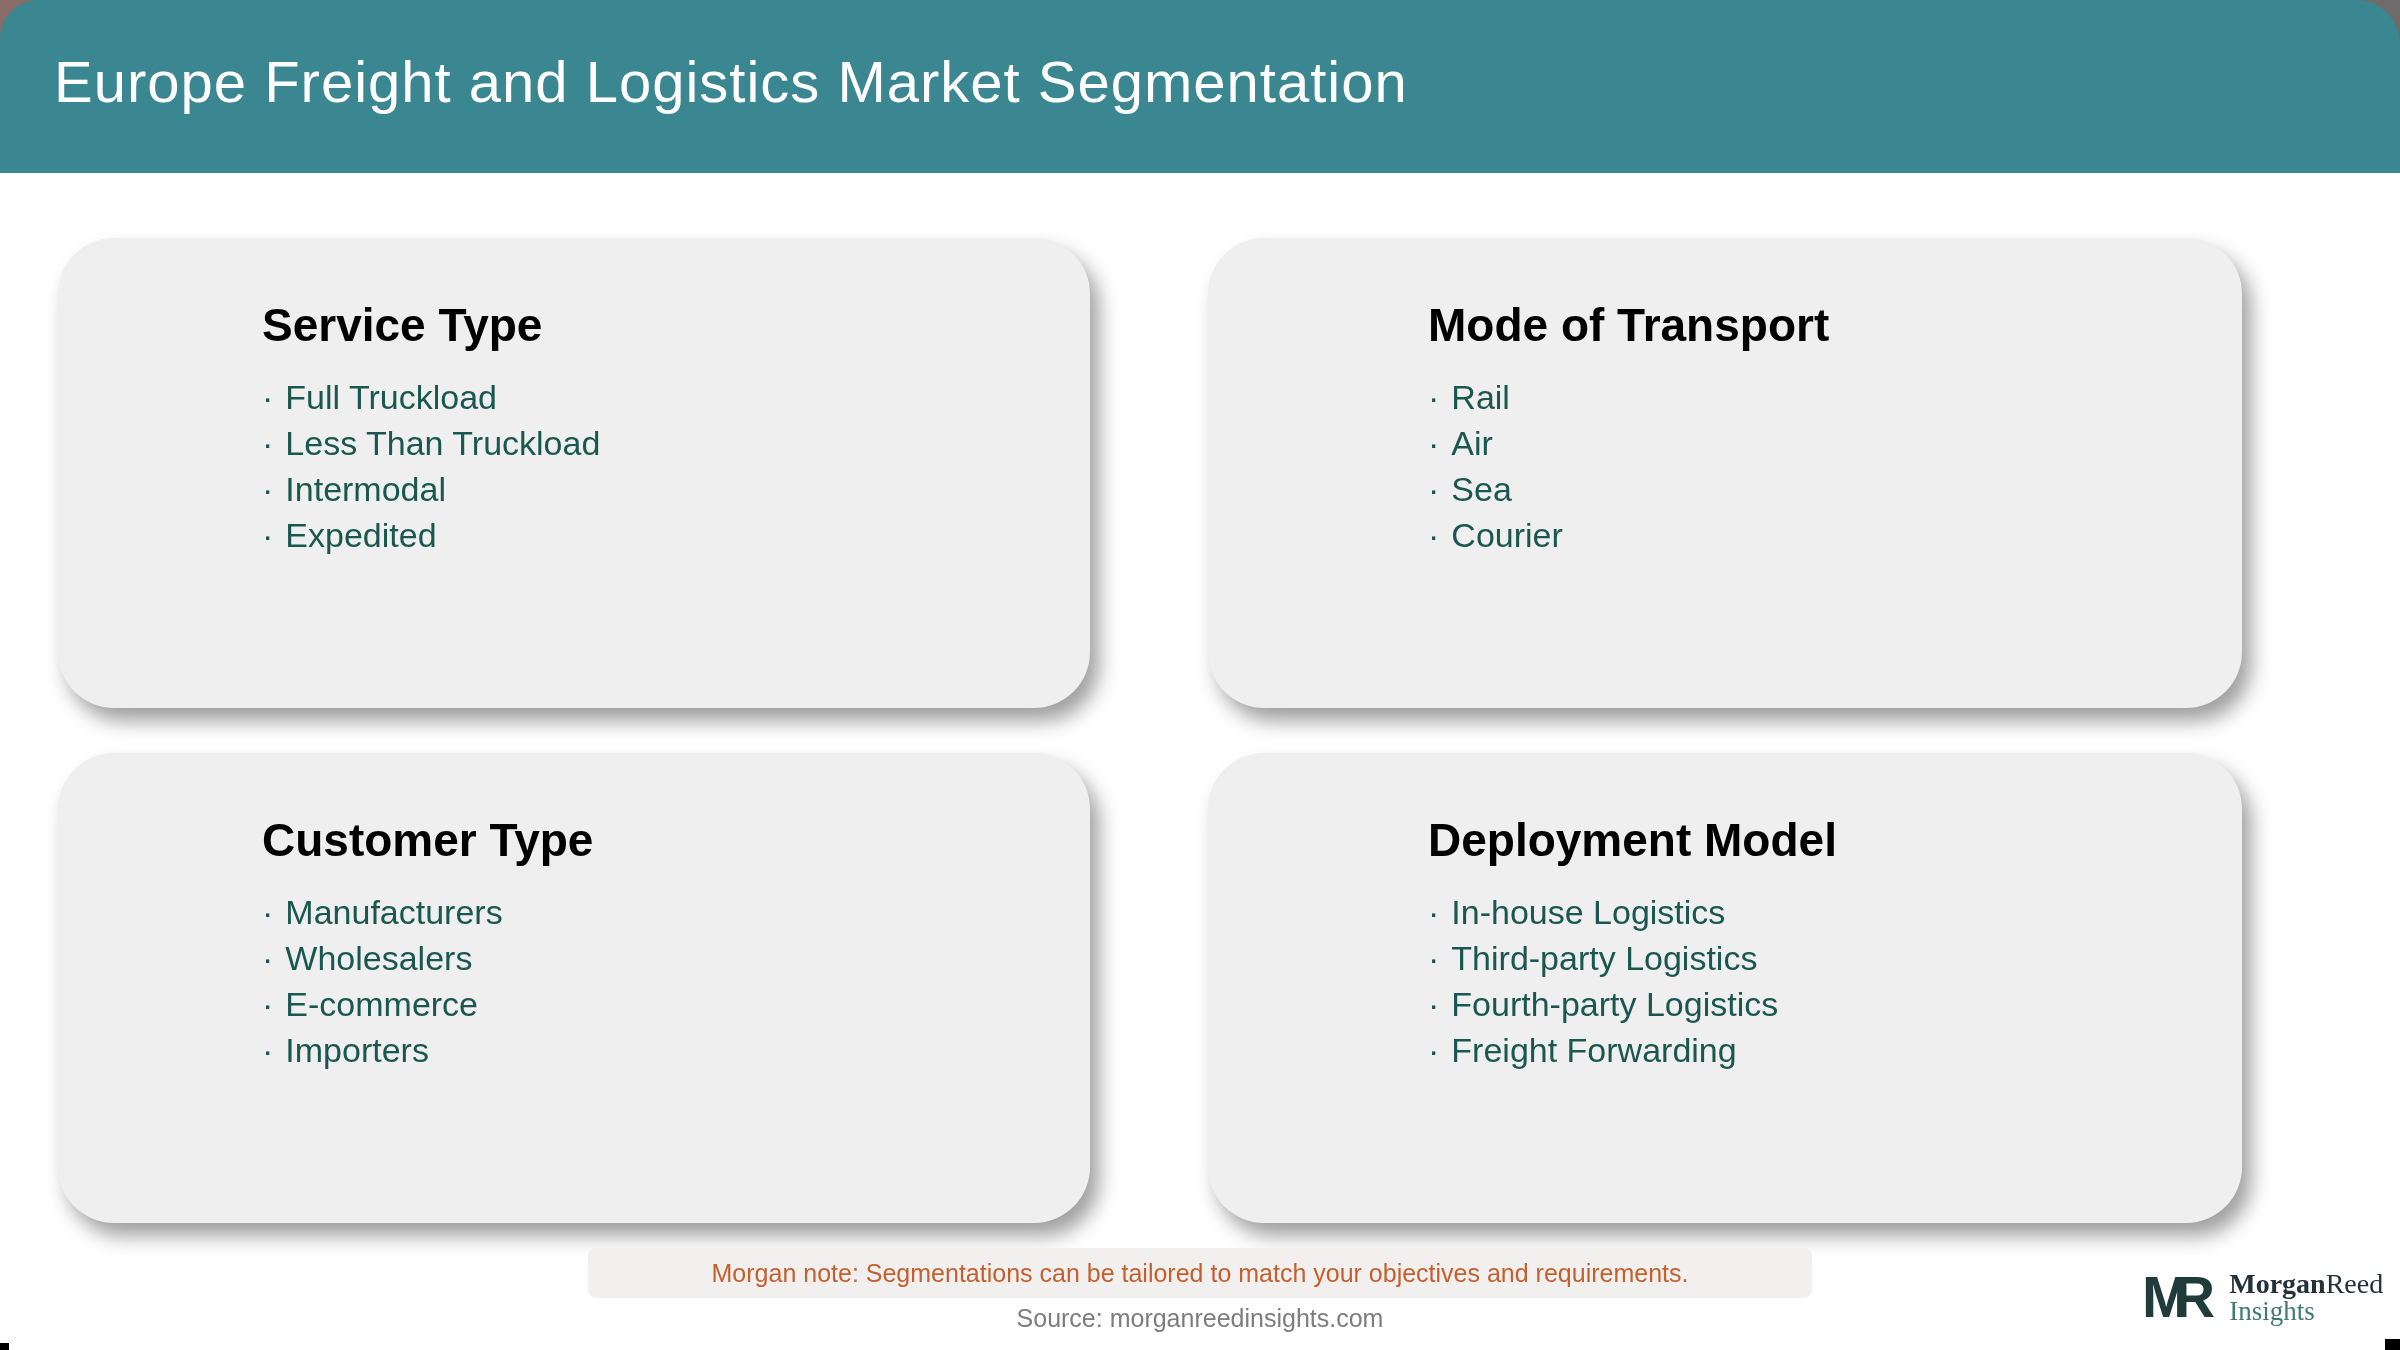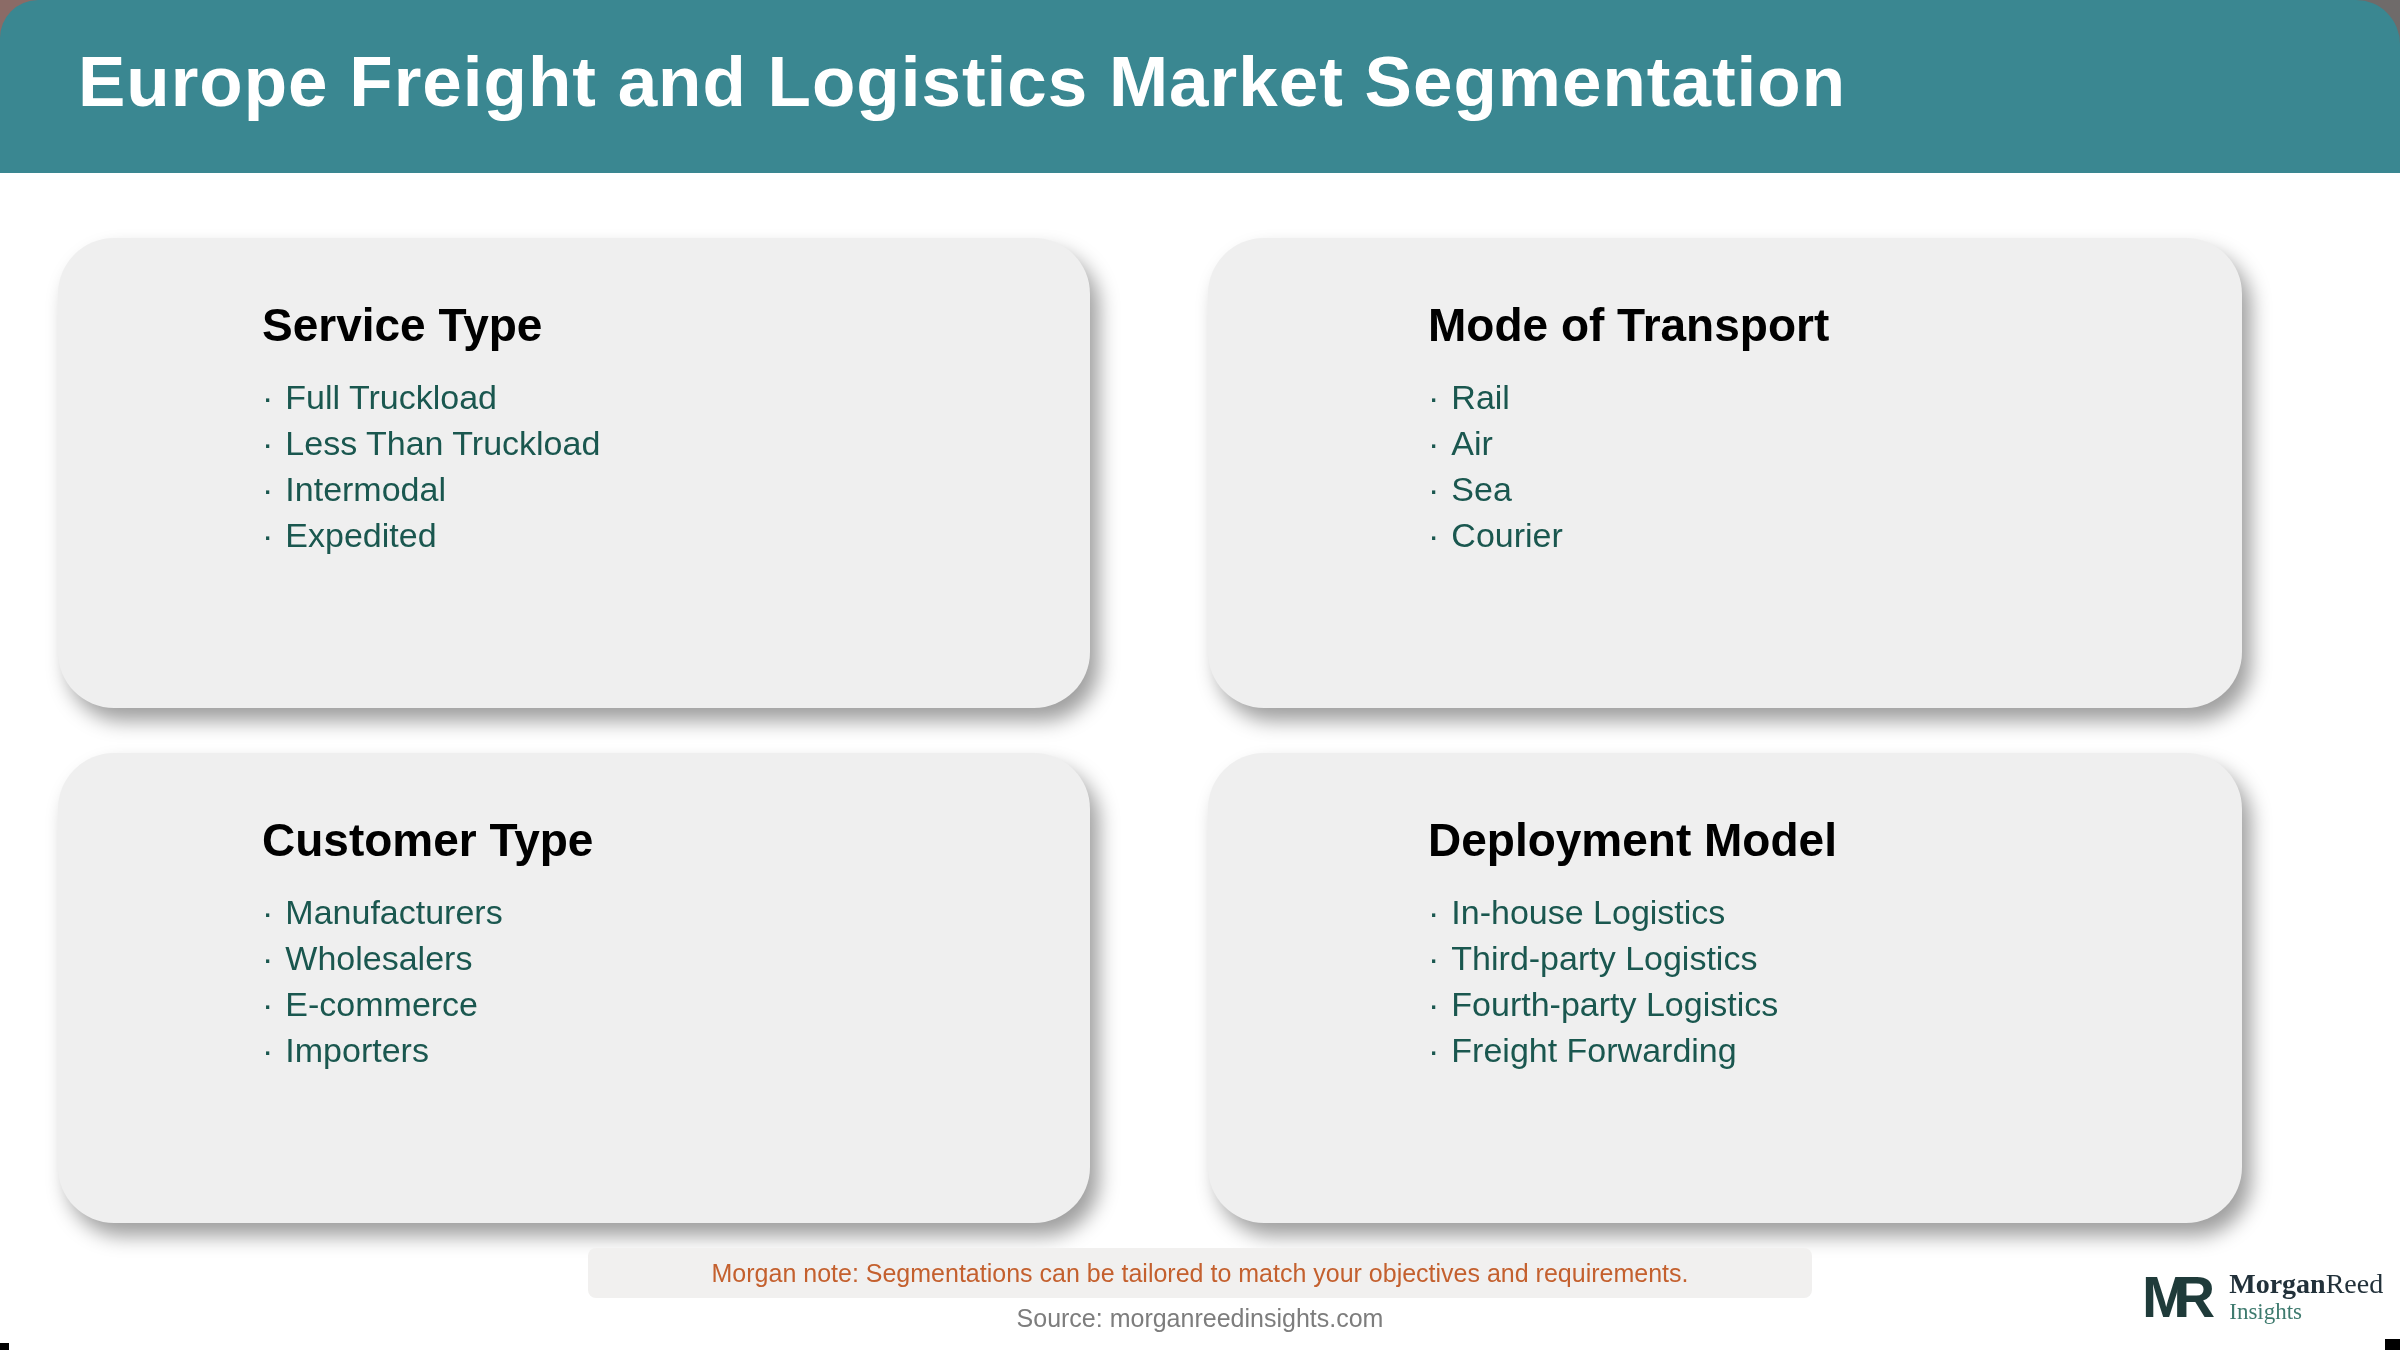--- a/index.html
+++ b/index.html
@@ -21,22 +21,22 @@
     background: #6F6B6A; z-index: 1;
   }
   .header {
     position: absolute; left: 0; top: 0; width: 2400px; height: 173px;
     background: #3A8791;
     border-radius: 38px 44px 0 0;
     z-index: 2;
     display: flex; align-items: center;
   }
   .header-title {
-    margin: 0 0 10px 0; padding-left: 78px;
-    font-size: 71px; font-weight: bold; letter-spacing: 1px;
+    margin: 0 0 10px 0; padding-left: 54px;
+    font-size: 58px; font-weight: normal; letter-spacing: 1px;
     color: #ffffff;
   }
 
   
   .card {
     position: absolute;
     width: 1032px; height: 470px;
     background: #EFEFEF;
     border-radius: 56px;
     box-shadow: 9px 13px 20px rgba(0,0,0,0.38);
@@ -75,21 +75,21 @@
   
   .logo { position: absolute; left: 2142px; top: 1268px; display: flex; align-items: center; }
   .logo-mark {
     color: #1F3B3A; font-weight: bold; font-size: 58px; line-height: 58px;
     letter-spacing: 0; display: flex;
   }
   .logo-mark .mono-r { margin-left: -17px; }
   .logo-text { margin-left: 14px; font-family: "Liberation Serif", serif; }
   .logo-name { font-size: 28px; line-height: 29px; color: #22313A; white-space: nowrap; }
   .logo-name .name-bold { font-weight: bold; }
-  .logo-sub { font-size: 23px; line-height: 27px; color: #3E7A6E; }
+  .logo-sub { font-size: 27px; line-height: 27px; color: #3E7A6E; }
 
   
   .mark { position: absolute; background: #000000; }
   .mark-bl { left: 0; top: 1343px; width: 9px; height: 7px; }
   .mark-br { left: 2385px; top: 1339px; width: 15px; height: 11px; }
 </style>
 </head>
 <body>
 
 <div class="canvas">

